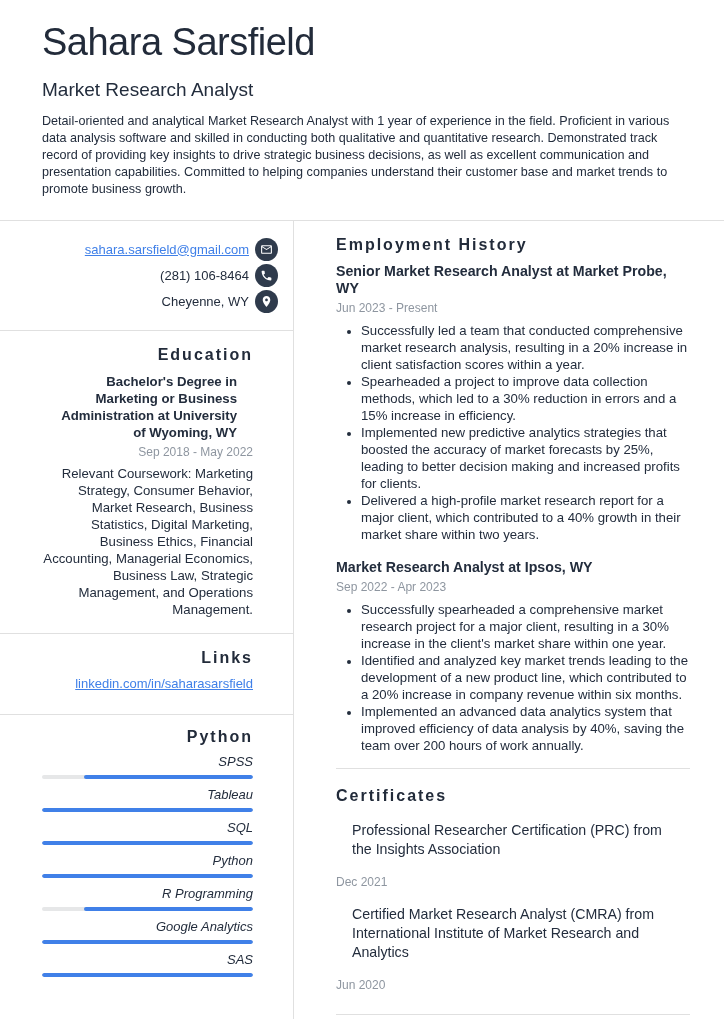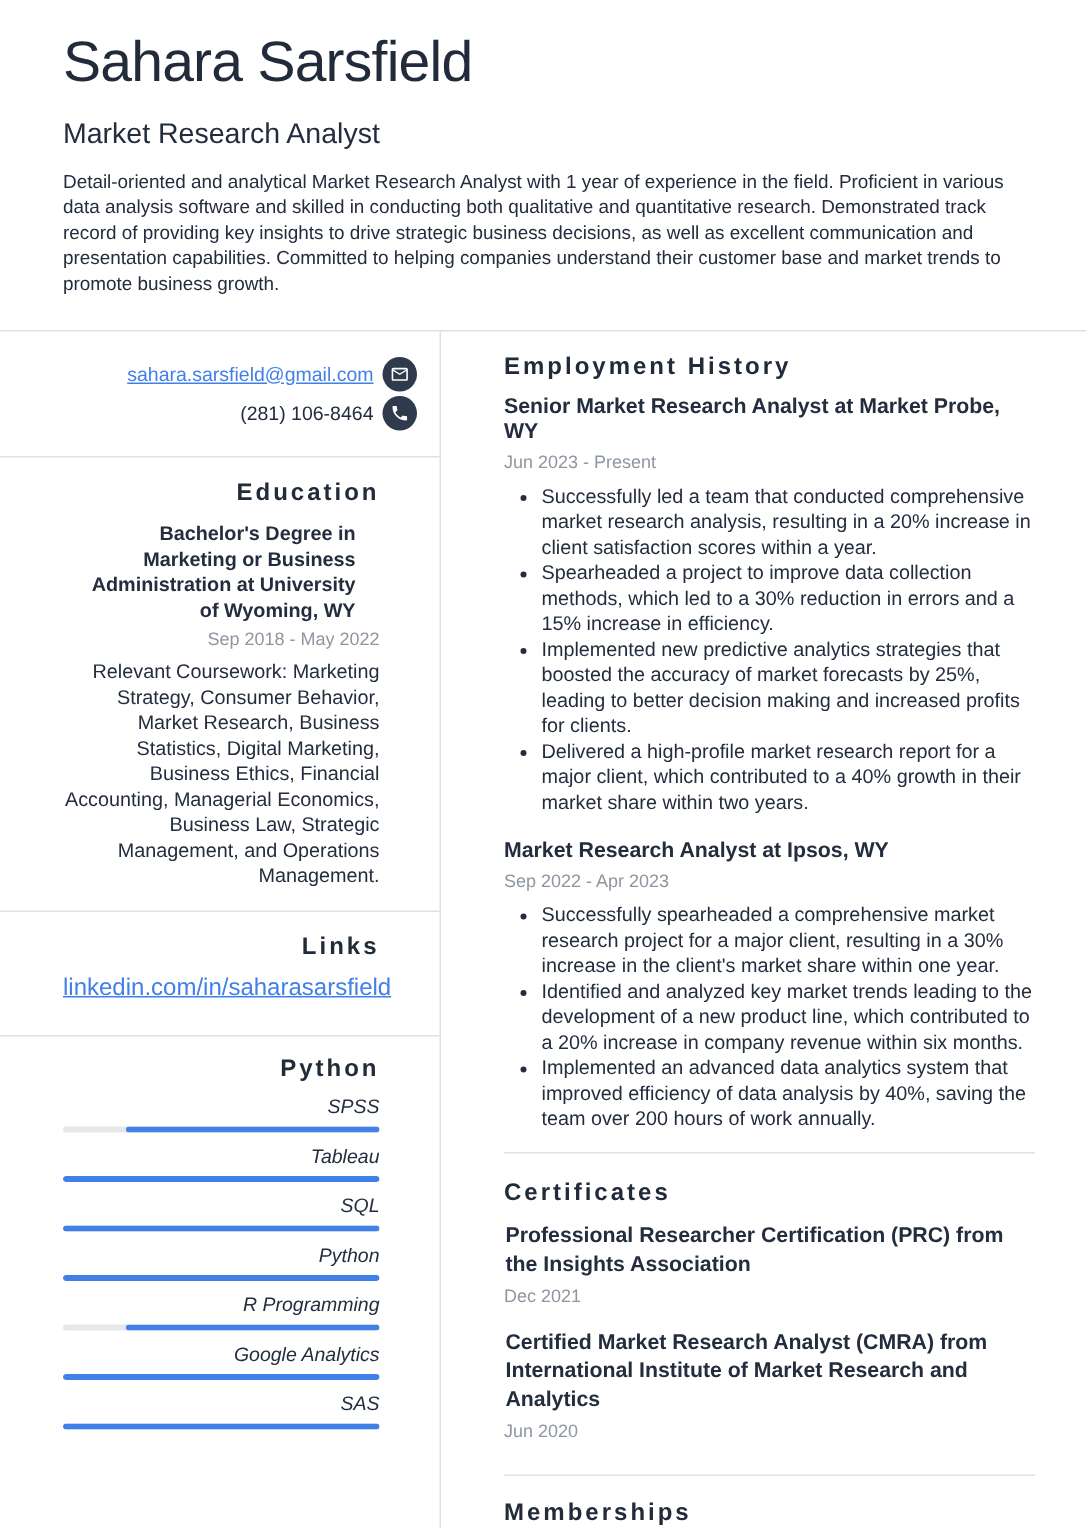--- a/index.html
+++ b/index.html
@@ -63,21 +63,21 @@
   }
   .edu-degree { font-size: 13.2px; font-weight: 700; line-height: 17px; margin: 9px 16px 0; }
   .muted { color: #8e96a0; }
   .edu-date { font-size: 12px; line-height: 15px; margin: 4px 0 0; }
   .edu-course { font-size: 13.2px; line-height: 17px; margin: 5px 0 0; }
 
   .links-sec {
     padding: 14px 40px 22px 42px;
     border-bottom: 1px solid #e0e0e0;
   }
-  .links-sec a { display: inline-block; margin-top: 9px; font-size: 16px; }
+  .links-sec a { display: inline-block; margin-top: 9px; font-size: 13px; }
 
   .skills-sec { padding: 12px 40px 10px 42px; }
   .skill { margin-top: 8px; font-style: italic; }
   .skill-name { font-size: 13px; line-height: 15px; margin-bottom: 6px; }
   .bar {
     height: 4px; background: #e6e7e8; border-radius: 2px;
     display: flex; justify-content: flex-end; overflow: hidden;
   }
   .fill { height: 4px; background: #4080e8; border-radius: 2px; }
 
@@ -87,21 +87,21 @@
   .job + .job { margin-top: 16px; }
   .job-title { font-size: 14.2px; font-weight: 700; line-height: 17px; margin: 0; }
   .job-date { font-size: 12px; line-height: 14px; margin: 4px 0 0; }
   ul.bullets { margin: 7px 0 0; padding-left: 25px; }
   ul.bullets li { font-size: 13.2px; line-height: 17px; }
   ul.bullets li::marker { color: #232d3d; font-size: 12px; }
 
   .certs { padding: 17px 0 22px; border-bottom: 1px solid #e0e0e0; }
   .cert { margin-top: 10px; }
   .cert + .cert { margin-top: 15px; }
-  .cert-title { font-size: 14.2px; font-weight: 700; line-height: 19px; margin: 1px; }
+  .cert-title { font-size: 14.2px; font-weight: 400; line-height: 19px; margin: 16px; }
   .cert-date { font-size: 12px; line-height: 14px; margin: 4px 0 0; }
 
   .members { padding: 15px 0 0; }
   .member { font-size: 13.8px; font-weight: 700; line-height: 16px; margin-top: 13px; }
 </style>
 </head>
 <body>
 
 <div class="page">
 
@@ -122,20 +122,28 @@
             <svg viewBox="0 0 24 24">
                 <path d="M20 4H4c-1.1 0-2 .9-2 2v12c0 1.1.9 2 2 2h16c1.1 0 2-.9 2-2V6c0-1.1-.9-2-2-2zm0 14H4V8l8 5 8-5v10zm-8-7L4 6h16l-8 5z"></path>
               </svg>
           </span>
         </div>
         <div class="c-row">
           <span>(281) 106-8464</span>
           <span class="circle">
             <svg viewBox="0 0 24 24">
                 <path d="M6.62 10.79c1.44 2.83 3.76 5.14 6.59 6.59l2.2-2.2c.27-.27.67-.36 1.02-.24 1.12.37 2.33.57 3.57.57.55 0 1 .45 1 1V20c0 .55-.45 1-1 1-9.39 0-17-7.61-17-17 0-.55.45-1 1-1h3.5c.55 0 1 .45 1 1 0 1.25.2 2.45.57 3.57.11.35.03.74-.25 1.02l-2.2 2.2z"></path>
+              </svg>
+          </span>
+        </div>
+        <div class="c-row">
+          <span>Cheyenne, WY</span>
+          <span class="circle">
+            <svg viewBox="0 0 24 24">
+                <path d="M12 2C8.13 2 5 5.13 5 9c0 5.25 7 13 7 13s7-7.75 7-13c0-3.87-3.13-7-7-7zm0 9.5c-1.38 0-2.5-1.12-2.5-2.5s1.12-2.5 2.5-2.5 2.5 1.12 2.5 2.5-1.12 2.5-2.5 2.5z"></path>
               </svg>
           </span>
         </div>
       </section>
 
       <section class="edu">
         <h3 class="s-head">Education</h3>
         <p class="edu-degree">Bachelor's Degree in Marketing or Business Administration at University of Wyoming, WY</p>
         <p class="edu-date muted">Sep 2018 - May 2022</p>
         <p class="edu-course">Relevant Coursework: Marketing Strategy, Consumer Behavior, Market Research, Business Statistics, Digital Marketing, Business Ethics, Financial Accounting, Managerial Economics, Business Law, Strategic Management, and Operations Management.</p>

